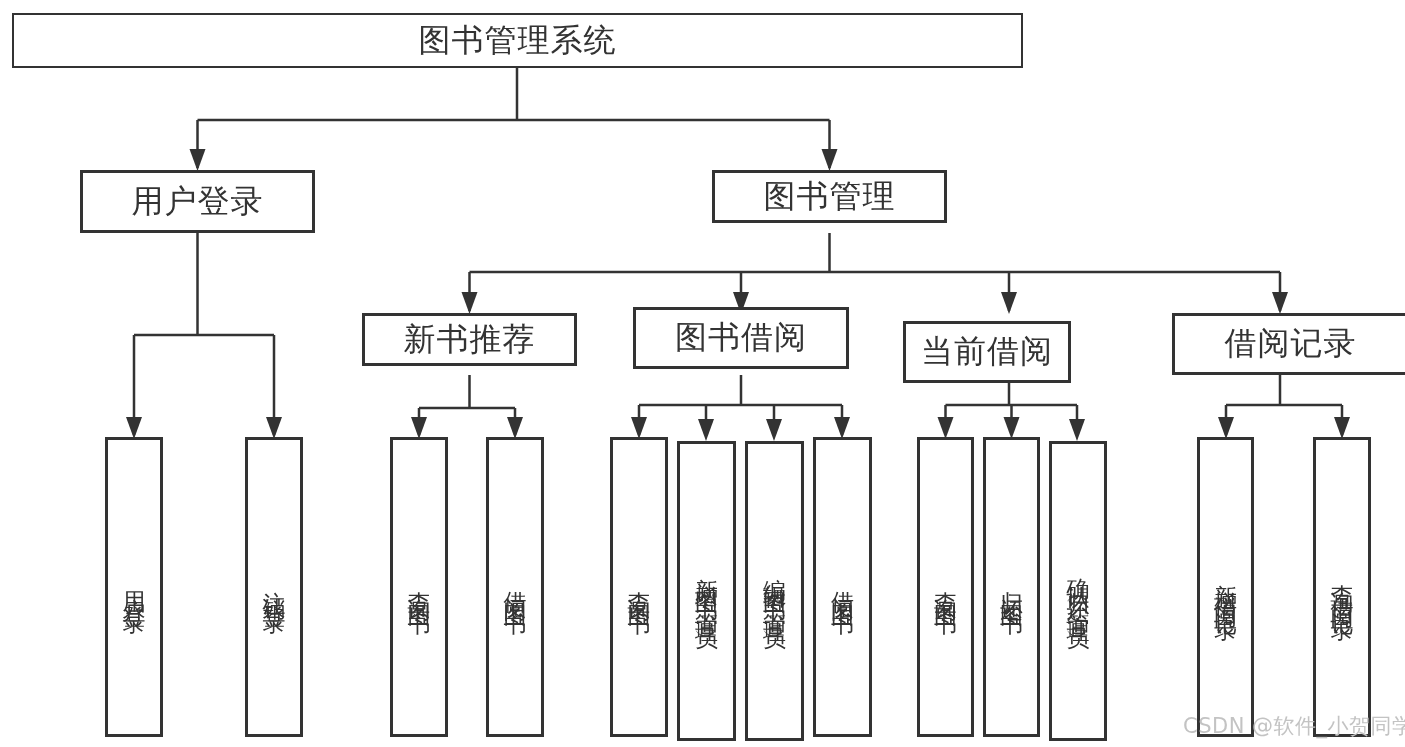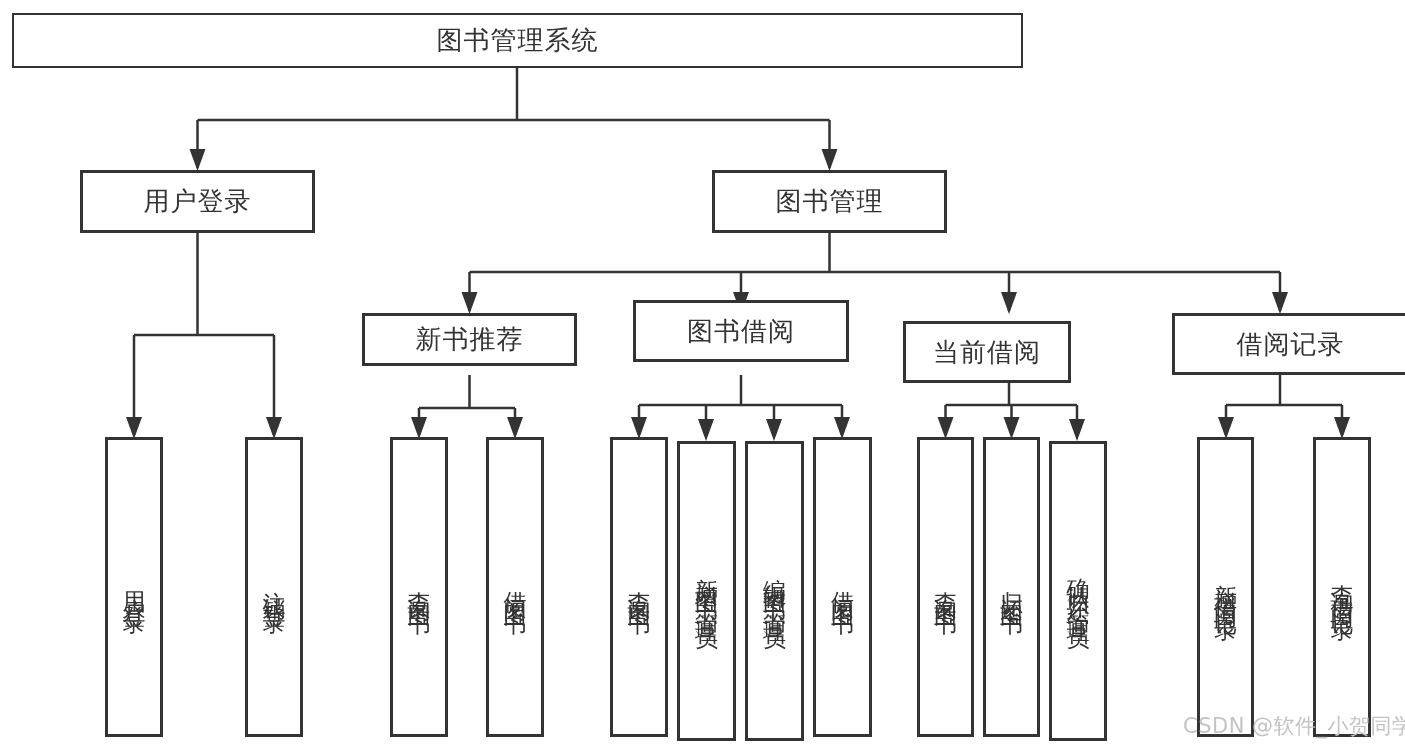--- a/index.html
+++ b/index.html
@@ -7,21 +7,21 @@
     position:relative; width:1405px; height:747px; background:#ffffff;
     overflow:hidden;
     font-family:"DejaVu Sans","Liberation Sans",sans-serif;
     color:#333333;
   }
   svg.connectors { position:absolute; left:0; top:0; z-index:1; }
   .box {
     position:absolute; box-sizing:border-box;
     border:3px solid #333333; background:#ffffff;
     display:flex; align-items:center; justify-content:center;
-    font-size:26px; color:#333333; z-index:2;
+    font-size:32px; color:#333333; z-index:2;
     letter-spacing:1px;
   }
   .root { border-width:2px; }
   .leaf {
     writing-mode:vertical-rl; text-orientation:mixed;
     font-size:23px; letter-spacing:7px; line-height:1;
   }
   .watermark {
     position:absolute; left:1183px; top:712px; z-index:6;
     font-size:21px; color:#c3c3c3; white-space:nowrap; letter-spacing:0.5px;
@@ -68,24 +68,24 @@
       <path d="M1011.5 439 l-8 -22 l16 0 z"></path>
       <path d="M1077 441 l-8 -22 l16 0 z"></path>
       <path d="M1226 439 l-8 -22 l16 0 z"></path>
       <path d="M1342 439 l-8 -22 l16 0 z"></path>
     </g>
   </svg>
 
   <div class="box root" style="left:12px;top:13px;width:1011px;height:55px">图书管理系统</div>
 
   <div class="box" style="left:80px;top:170px;width:235px;height:63px">用户登录</div>
-  <div class="box" style="left:712px;top:170px;width:235px;height:63px">图书管理</div>
+  <div class="box" style="left:712px;top:170px;width:235px;height:53px">图书管理</div>
 
   <div class="box" style="left:362px;top:313px;width:215px;height:53px">新书推荐</div>
-  <div class="box" style="left:633px;top:300px;width:216px;height:62px">图书借阅</div>
+  <div class="box" style="left:633px;top:307px;width:216px;height:62px">图书借阅</div>
   <div class="box" style="left:903px;top:321px;width:168px;height:62px">当前借阅</div>
   <div class="box" style="left:1172px;top:313px;width:237px;height:62px">借阅记录</div>
 
   <div class="box leaf" style="left:105px;top:437px;width:58px;height:300px">用户登录</div>
   <div class="box leaf" style="left:245px;top:437px;width:58px;height:300px">注销登录</div>
 
   <div class="box leaf" style="left:390px;top:437px;width:58px;height:300px">查询图书</div>
   <div class="box leaf" style="left:486px;top:437px;width:58px;height:300px">借阅图书</div>
 
   <div class="box leaf" style="left:610px;top:437px;width:58px;height:300px">查询图书</div>

